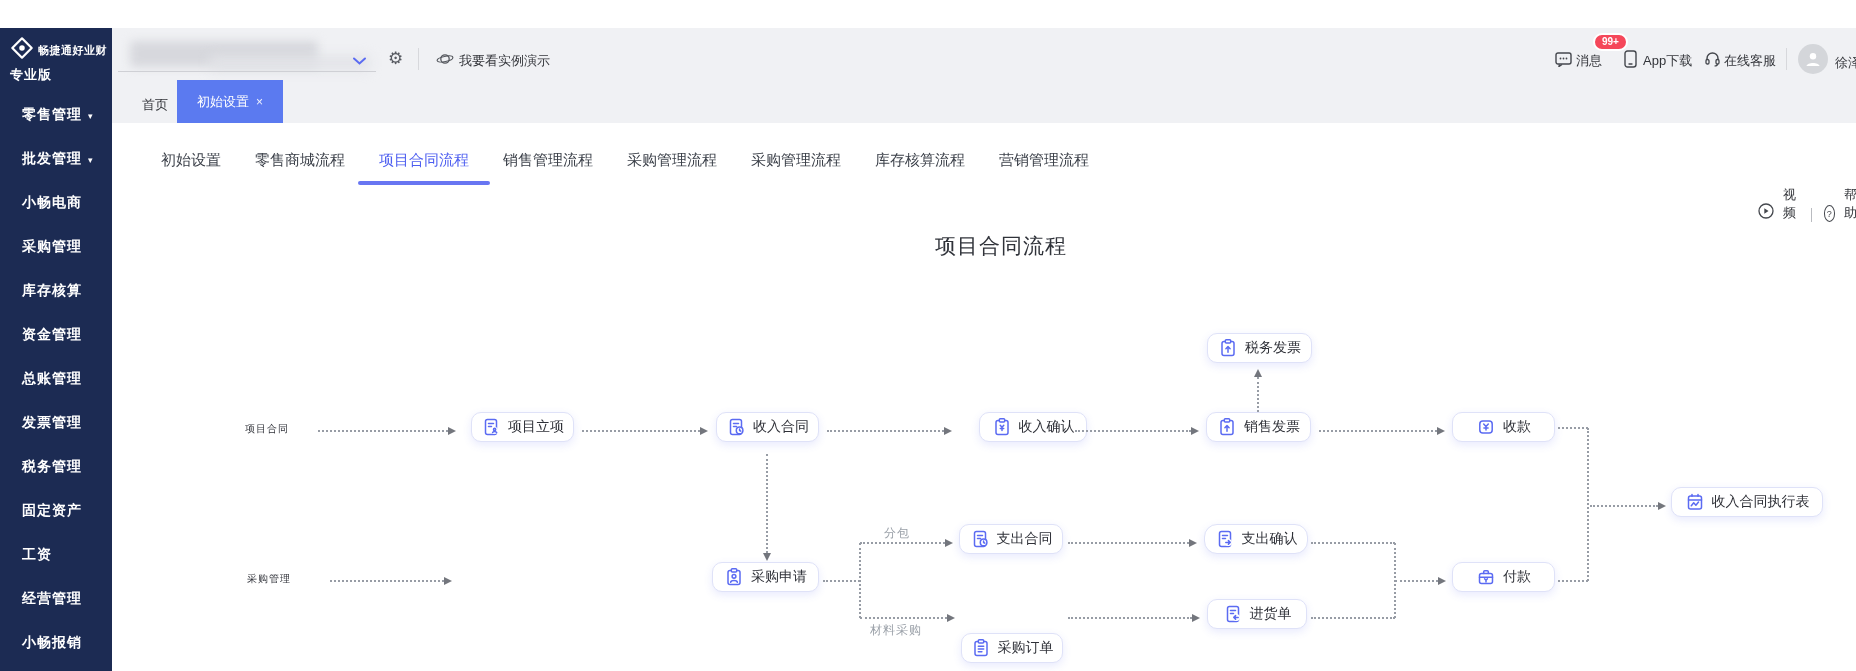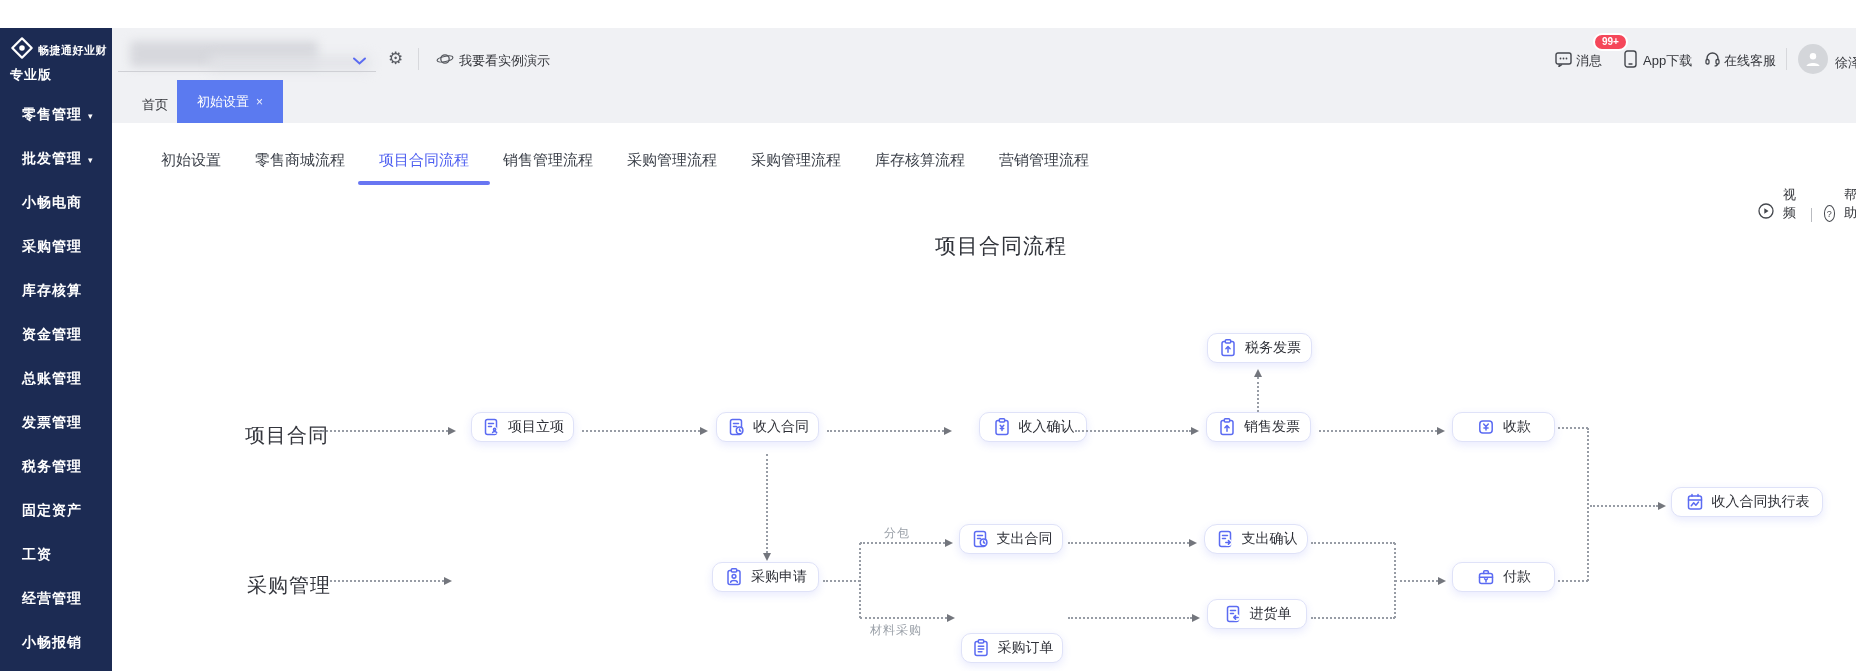--- a/index.html
+++ b/index.html
@@ -49,21 +49,21 @@
   .ring-ic{display:inline-flex;width:15px;height:15px;border:1px solid #44474d;border-radius:50%;
            align-items:center;justify-content:center;font-size:9px;color:#44474d;}
 
   
   #flow{position:absolute;left:0;top:0;width:1856px;height:671px;pointer-events:none;}
   #flow-title{position:absolute;font-size:21px;font-weight:500;color:#30333a;letter-spacing:1px;}
   .flow-node{position:absolute;height:30px;box-sizing:border-box;background:#fff;border:1px solid var(--node-border);
              border-radius:10px;box-shadow:0 3px 8px rgba(93,107,240,.14);display:flex;align-items:center;
              justify-content:center;gap:7px;font-size:14px;color:var(--node-text);pointer-events:auto;cursor:pointer;white-space:nowrap;}
   .n-icon{display:inline-flex;width:20px;height:20px;}
-  .flow-rowlabel{position:absolute;font-size:20px;font-weight:500;color:#33353c;letter-spacing:1px;}
+  .flow-rowlabel{position:absolute;font-size:10px;font-weight:500;color:#33353c;letter-spacing:1px;}
   .flow-branchlabel{position:absolute;font-size:12px;color:#9aa0a8;letter-spacing:1px;}
   .edge-h{position:absolute;border-top:2px dotted var(--arrow);}
   .edge-v{position:absolute;border-left:2px dotted var(--arrow);}
   .ah-r{position:absolute;width:0;height:0;border-top:4.5px solid transparent;border-bottom:4.5px solid transparent;
         border-left:8px solid #73767d;}
   .ah-u{position:absolute;width:0;height:0;border-left:4.5px solid transparent;border-right:4.5px solid transparent;
         border-bottom:8px solid #73767d;}
   .ah-d{position:absolute;width:0;height:0;border-left:4.5px solid transparent;border-right:4.5px solid transparent;
         border-top:8px solid #73767d;}
 </style>

